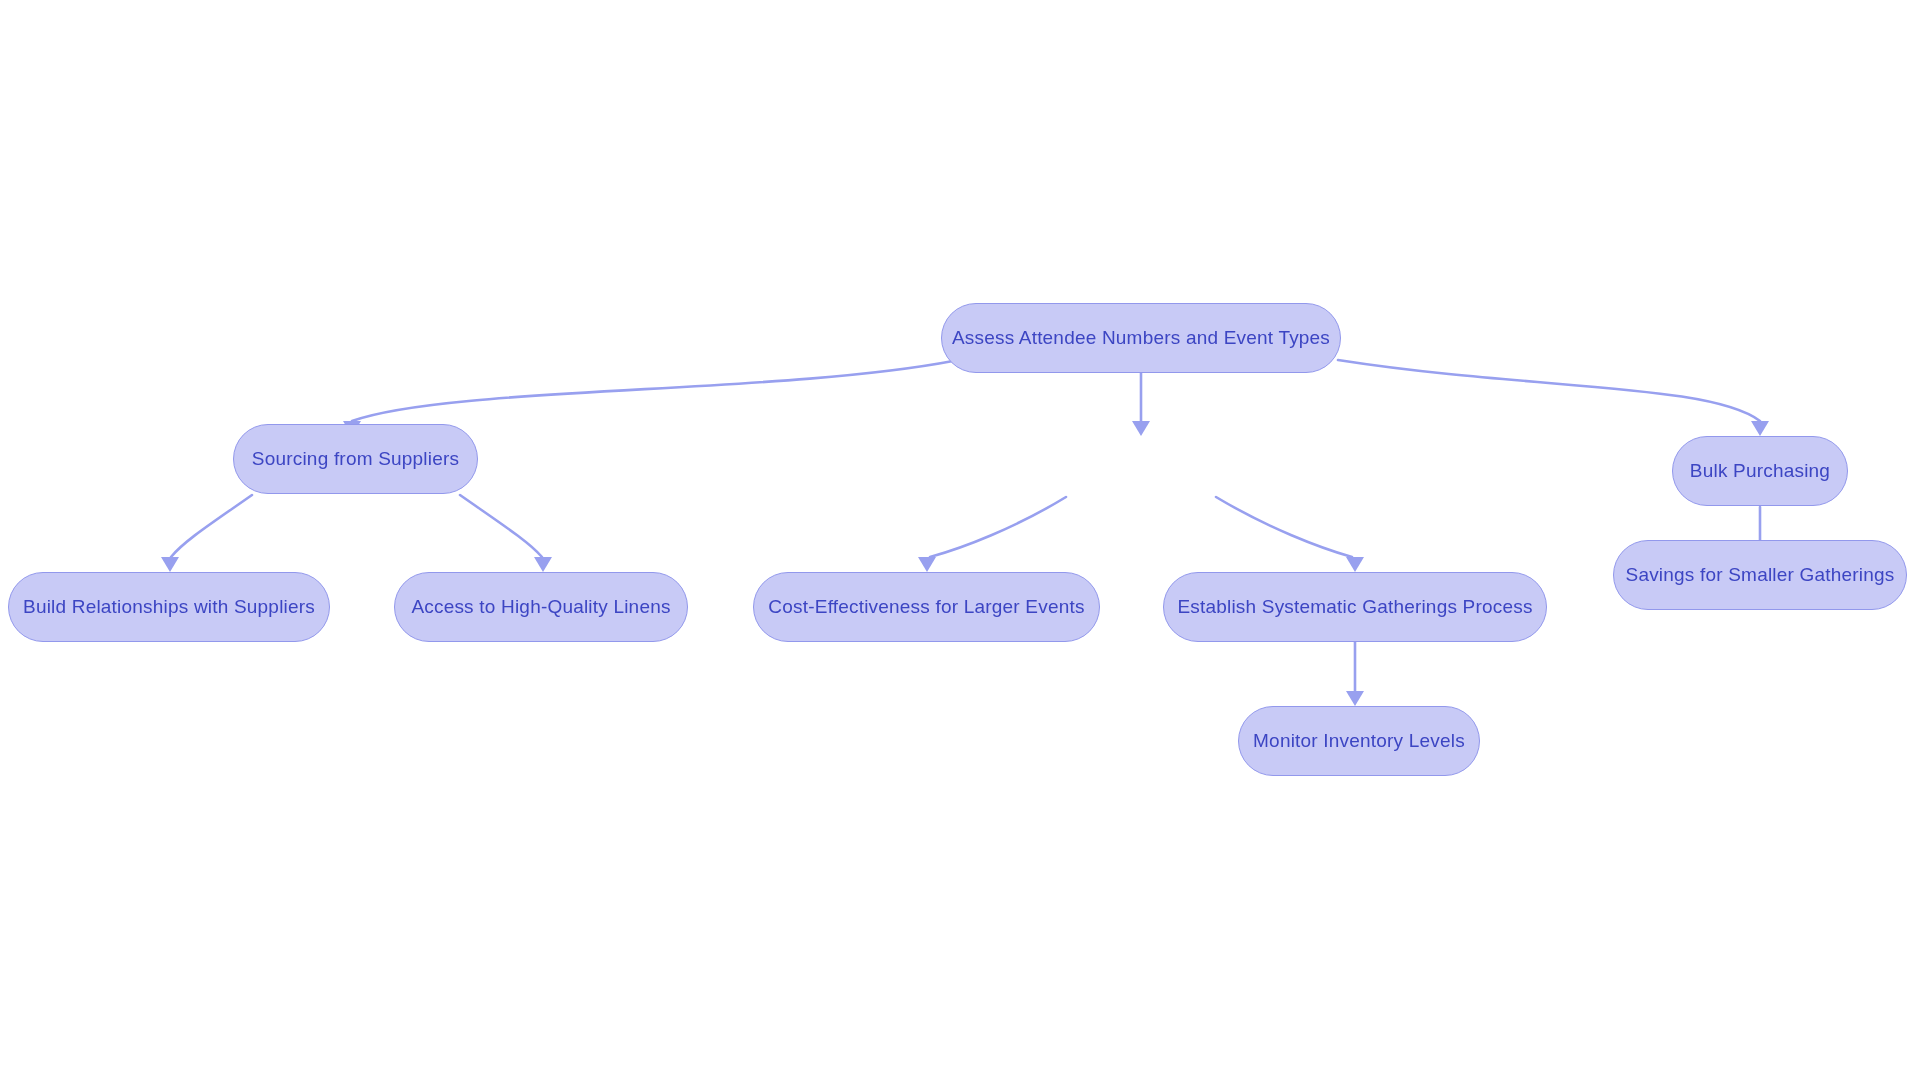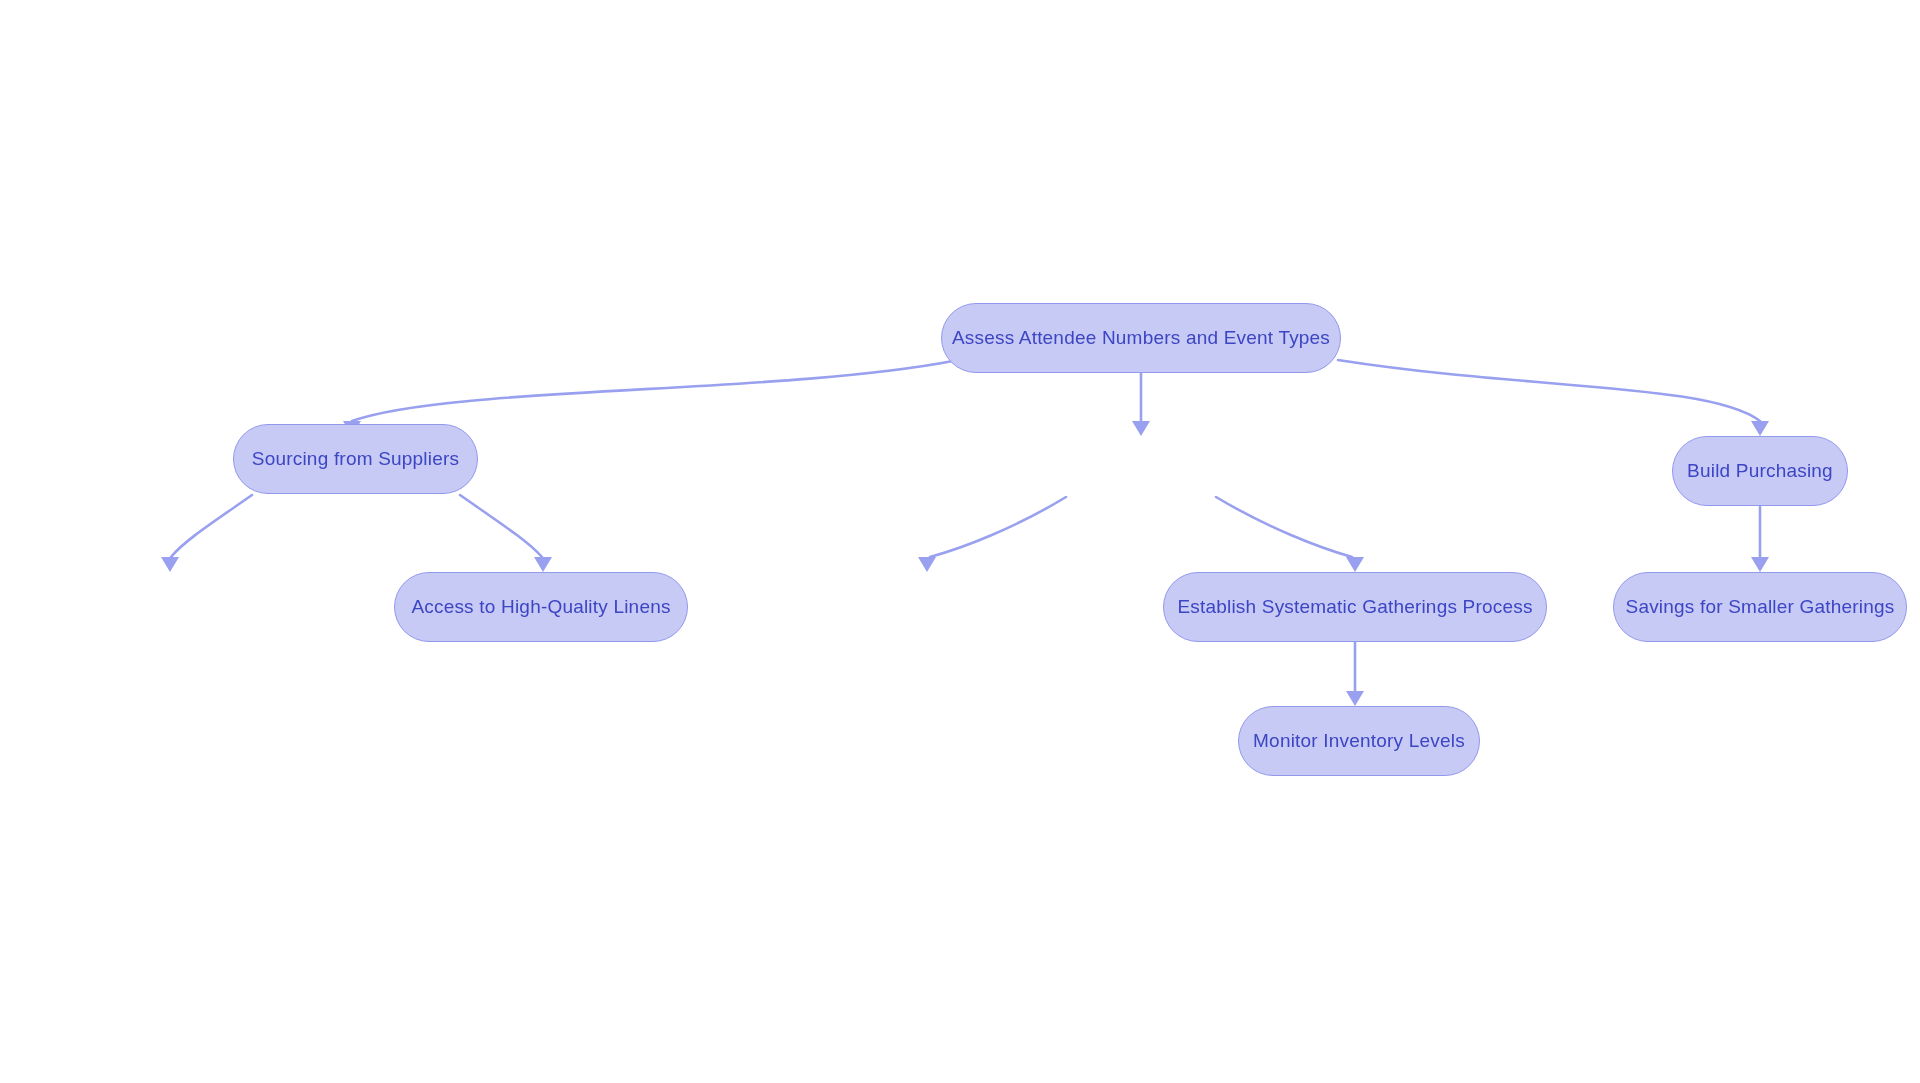--- a/index.html
+++ b/index.html
@@ -81,25 +81,27 @@
 
     <path class="edge" d="M 1355 642 L 1355 691"></path>
     <polygon class="arrowhead" points="1346,691 1364,691 1355,706"></polygon>
   </svg>
 
   <div class="node" style="left:941px; top:303px; width:400px; height:70px;">Assess Attendee Numbers and Event Types</div>
 
   <div class="node" style="left:233px; top:424px; width:245px; height:70px;">Sourcing from Suppliers</div>
 
 
-  <div class="node" style="left:1672px; top:436px; width:176px; height:70px;">Build Purchasing</div>
+  <div class="node" style="left:1672px; top:436px; width:176px; height:70px;">Bulk Purchasing</div>
 
+  <div class="node" style="left:8px; top:572px; width:322px; height:70px;">Build Relationships with Suppliers</div>
 
   <div class="node" style="left:394px; top:572px; width:294px; height:70px;">Access to High-Quality Linens</div>
 
+  <div class="node" style="left:753px; top:572px; width:347px; height:70px;">Cost-Effectiveness for Larger Events</div>
 
   <div class="node" style="left:1163px; top:572px; width:384px; height:70px;">Establish Systematic Gatherings Process</div>
 
-  <div class="node" style="left:1613px; top:572px; width:294px; height:70px;">Savings for Smaller Gatherings</div>
+  <div class="node" style="left:1613px; top:540px; width:294px; height:70px;">Savings for Smaller Gatherings</div>
 
   <div class="node" style="left:1238px; top:706px; width:242px; height:70px;">Monitor Inventory Levels</div>
 
 </div>
 
 </body></html>

